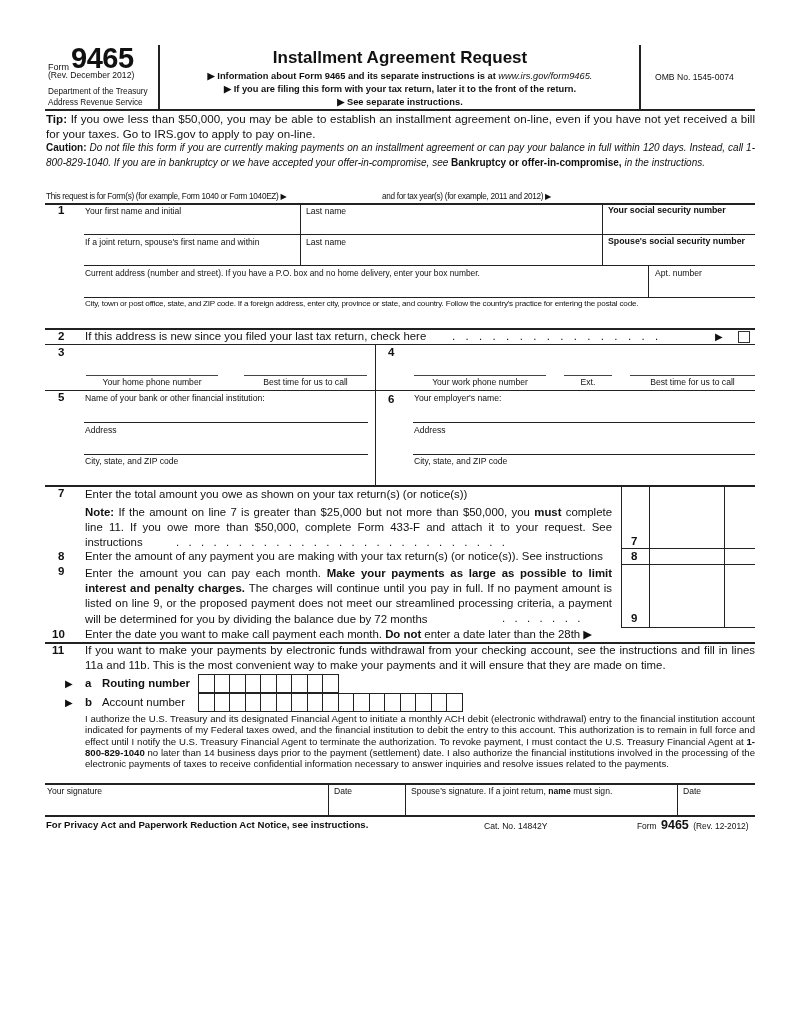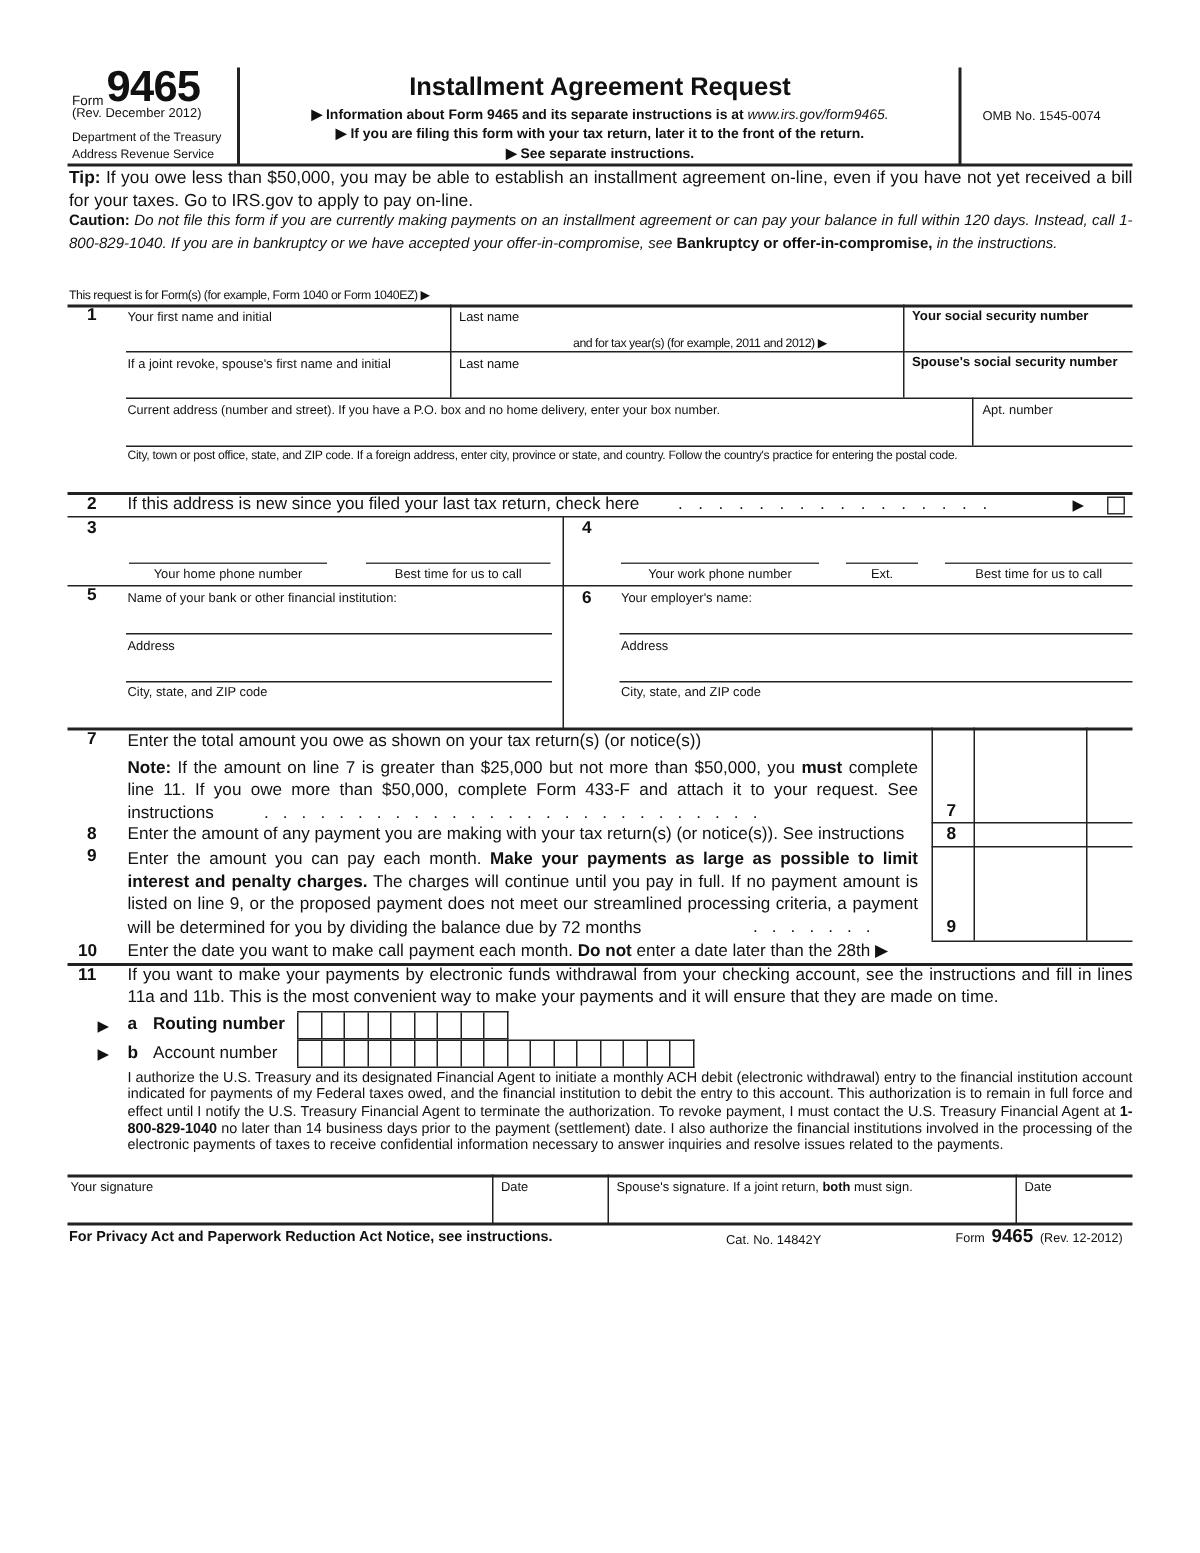--- a/index.html
+++ b/index.html
@@ -51,36 +51,36 @@
 
 <div class="abs txt just" style="left:46px;top:112px;width:709px;font-size:11.6px;line-height:14.5px;">
   <span class="bold">Tip:</span><span> If you owe less than $50,000, you may be able to establish an installment agreement on-line, even if you have not yet received a bill for your taxes. Go to IRS.gov to apply to pay on-line.</span>
 </div>
 <div class="abs txt just" style="left:46px;top:141px;width:709px;font-size:10px;line-height:14.5px;">
   <span class="bold">Caution:</span><span class="ital"> Do not file this form if you are currently making payments on an installment agreement or can pay your balance in full within 120 days. Instead, call 1-800-829-1040. If you are in bankruptcy or we have accepted your offer-in-compromise, see </span><span class="bold">Bankruptcy or offer-in-compromise,</span><span class="ital"> in the instructions.</span>
 </div>
 
 <span class="abs small" style="left:46px;top:191px;font-size:8.2px;letter-spacing:-0.3px;">This request is for Form(s) (for example, Form 1040 or Form 1040EZ) ▶</span>
 <input class="field" style="left: 300px; top: 189px; width: 75px; height: 13px; font-size: 9px;" value="">
-<span class="abs small" style="left:382px;top:191px;font-size:8.2px;letter-spacing:-0.3px;margin-top:32px;">and for tax year(s) (for example, 2011 and 2012) ▶</span>
+<span class="abs small" style="left:382px;top:191px;font-size:8.2px;letter-spacing:-0.3px;">and for tax year(s) (for example, 2011 and 2012) ▶</span>
 <input class="field" style="left: 565px; top: 189px; width: 190px; height: 13px; font-size: 9px;" value="">
 <div class="hline thick" style="left:45px;top:203px;width:710px;"></div>
 
 <span class="abs num" style="left:58px;top:204px;">1</span>
 <span class="abs lbl" style="left:85px;top:206px;font-size:8.6px;">Your first name and initial</span>
 <input class="field" style="left: 84px; top: 218px; width: 214px; height: 16px;" value="">
 <div class="vline" style="left:300px;top:203px;height:62px;"></div>
 <span class="abs lbl" style="left:306px;top:206px;font-size:8.6px;">Last name</span>
 <input class="field" style="left: 305px; top: 218px; width: 295px; height: 16px;" value="">
 <div class="vline" style="left:602px;top:203px;height:62px;"></div>
 <span class="abs bold" style="left:608px;top:205px;font-size:8.8px;">Your social security number</span>
 <input class="field" style="left: 607px; top: 218px; width: 148px; height: 16px;" value="">
 
 <div class="hline" style="left:84px;top:234px;width:671px;"></div>
-<span class="abs lbl" style="left:85px;top:237px;font-size:8.6px;">If a joint revoke, spouse's first name and initial</span>
+<span class="abs lbl" style="left:85px;top:237px;font-size:8.6px;">If a joint return, spouse's first name and within</span>
 <input class="field" style="left: 84px; top: 249px; width: 214px; height: 16px;" value="">
 <span class="abs lbl" style="left:306px;top:237px;font-size:8.6px;">Last name</span>
 <input class="field" style="left: 305px; top: 249px; width: 295px; height: 16px;" value="">
 <span class="abs bold" style="left:608px;top:236px;font-size:8.8px;">Spouse's social security number</span>
 <input class="field" style="left: 607px; top: 249px; width: 148px; height: 16px;" value="">
 
 <div class="hline" style="left:84px;top:265px;width:671px;"></div>
 <span class="abs lbl" style="left:85px;top:268px;font-size:8.4px;">Current address (number and street). If you have a P.O. box and no home delivery, enter your box number.</span>
 <input class="field" style="left: 84px; top: 280px; width: 562px; height: 16px;" value="">
 <div class="vline" style="left:648px;top:265px;height:32px;"></div>
@@ -226,21 +226,21 @@
 </div>
 
 <div class="hline thick" style="left:45px;top:783px;width:710px;"></div>
 <span class="abs lbl" style="left:47px;top:786px;font-size:8.6px;">Your signature</span>
 <input class="field" style="left: 46px; top: 798px; width: 280px; height: 17px;" value="">
 <div class="vline" style="left:328px;top:783px;height:33px;"></div>
 <span class="abs lbl" style="left:334px;top:786px;font-size:8.6px;">Date</span>
 <input class="field" style="left: 333px; top: 798px; width: 70px; height: 17px;" value="">
 <div class="vline" style="left:405px;top:783px;height:33px;"></div>
 <div class="abs lbl" style="left:411px;top:786px;font-size:8.6px;">
-  <span>Spouse's signature. If a joint return, </span><span class="bold">both</span><span> must sign.</span>
+  <span>Spouse's signature. If a joint return, </span><span class="bold">name</span><span> must sign.</span>
 </div>
 <input class="field" style="left: 410px; top: 798px; width: 265px; height: 17px;" value="">
 <div class="vline" style="left:677px;top:783px;height:33px;"></div>
 <span class="abs lbl" style="left:683px;top:786px;font-size:8.6px;">Date</span>
 <input class="field" style="left: 682px; top: 798px; width: 72px; height: 17px;" value="">
 <div class="hline thick" style="left:45px;top:815px;width:710px;"></div>
 
 <span class="abs bold" style="left:46px;top:819px;font-size:9.6px;">For Privacy Act and Paperwork Reduction Act Notice, see instructions.</span>
 <span class="abs" style="left:484px;top:821px;font-size:8.6px;">Cat. No. 14842Y</span>
 <div class="abs" style="left:637px;top:815px;white-space:nowrap;">

